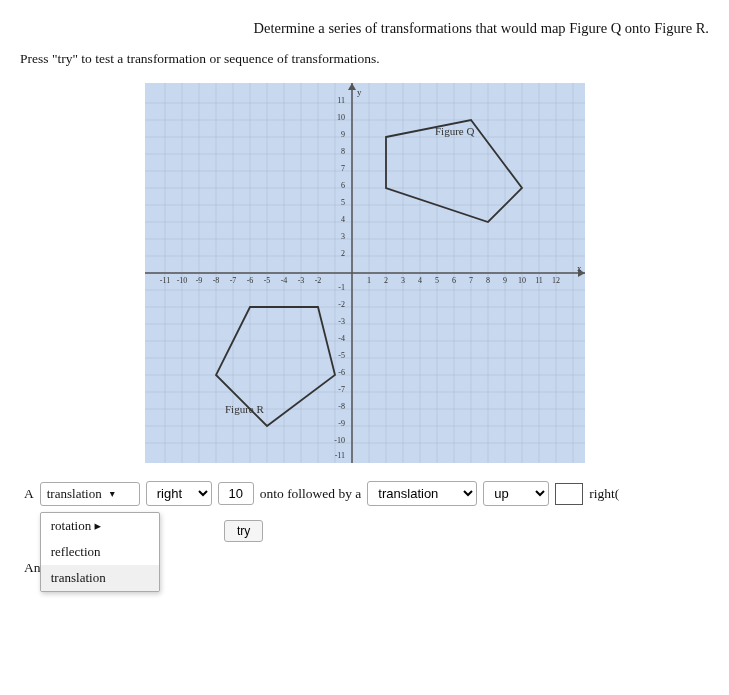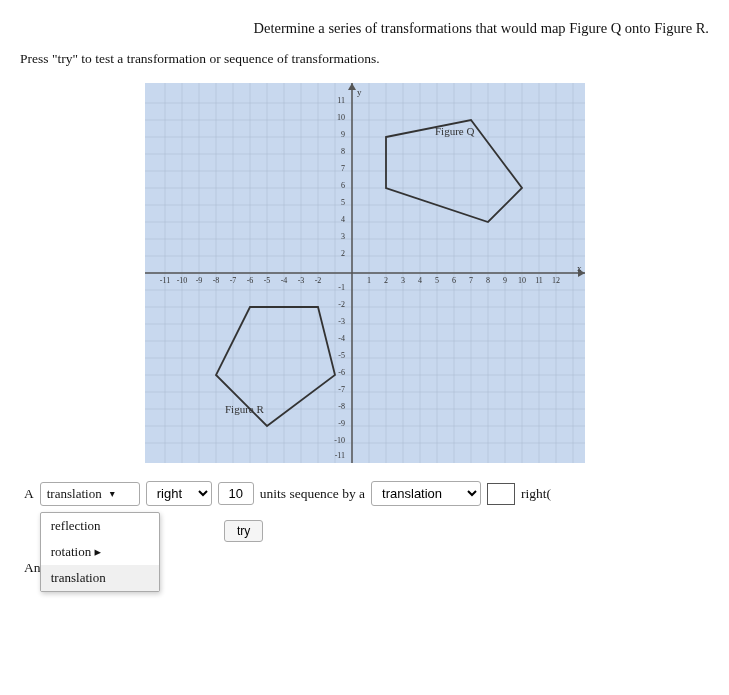--- a/index.html
+++ b/index.html
@@ -271,43 +271,49 @@
 <div class="controls-row">
   <span class="label-text">A</span>
 
   <div class="dropdown-wrapper">
     <div class="dropdown-trigger">
       <span>translation</span>
       <span class="chevron">▾</span>
     </div>
     
     <div class="dropdown-menu">
+      <div class="dropdown-item">rotation ▸</div>
       <div class="dropdown-item">reflection</div>
-      <div class="dropdown-item">rotation ▸</div>
       <div class="dropdown-item selected">translation</div>
     </div>
   </div>
 
   <select class="direction-select">
     <option value="right" selected="">right</option>
     <option value="left">left</option>
     <option value="up">up</option>
     <option value="down">down</option>
   </select>
 
   <input class="units-input" type="text" value="10" style="">
 
-  <span class="label-text">units sequence by a</span>
+  <span class="label-text">onto followed by a</span>
 
   <select class="transform-select">
     <option value="translation" selected="">translation</option>
     <option value="reflection">reflection</option>
     <option value="rotation">rotation</option>
   </select>
 
+  <select class="direction-select">
+    <option value="up" selected="">up</option>
+    <option value="down">down</option>
+    <option value="left">left</option>
+    <option value="right">right</option>
+  </select>
 
   <div class="units-box"></div>
 
   <span class="label-text">right(</span>
 </div>
 
 <div style="display:flex; align-items:flex-start; padding-left: 4px; margin-bottom:16px;">
   <button class="try-btn">try</button>
 </div>
 

